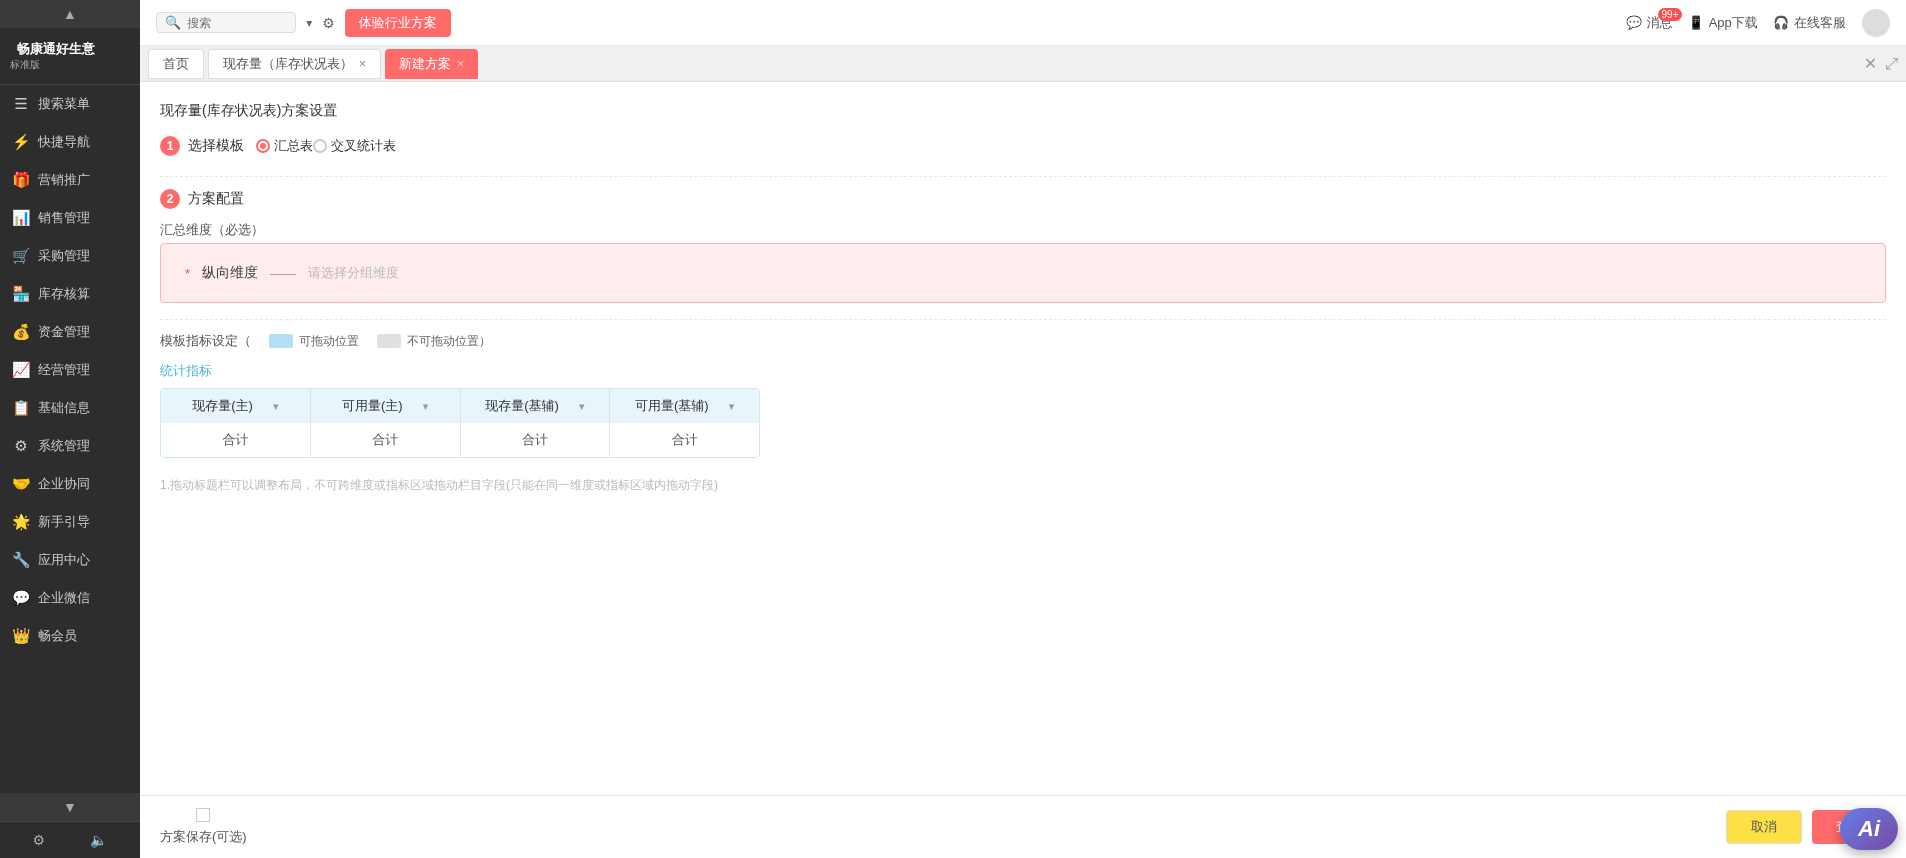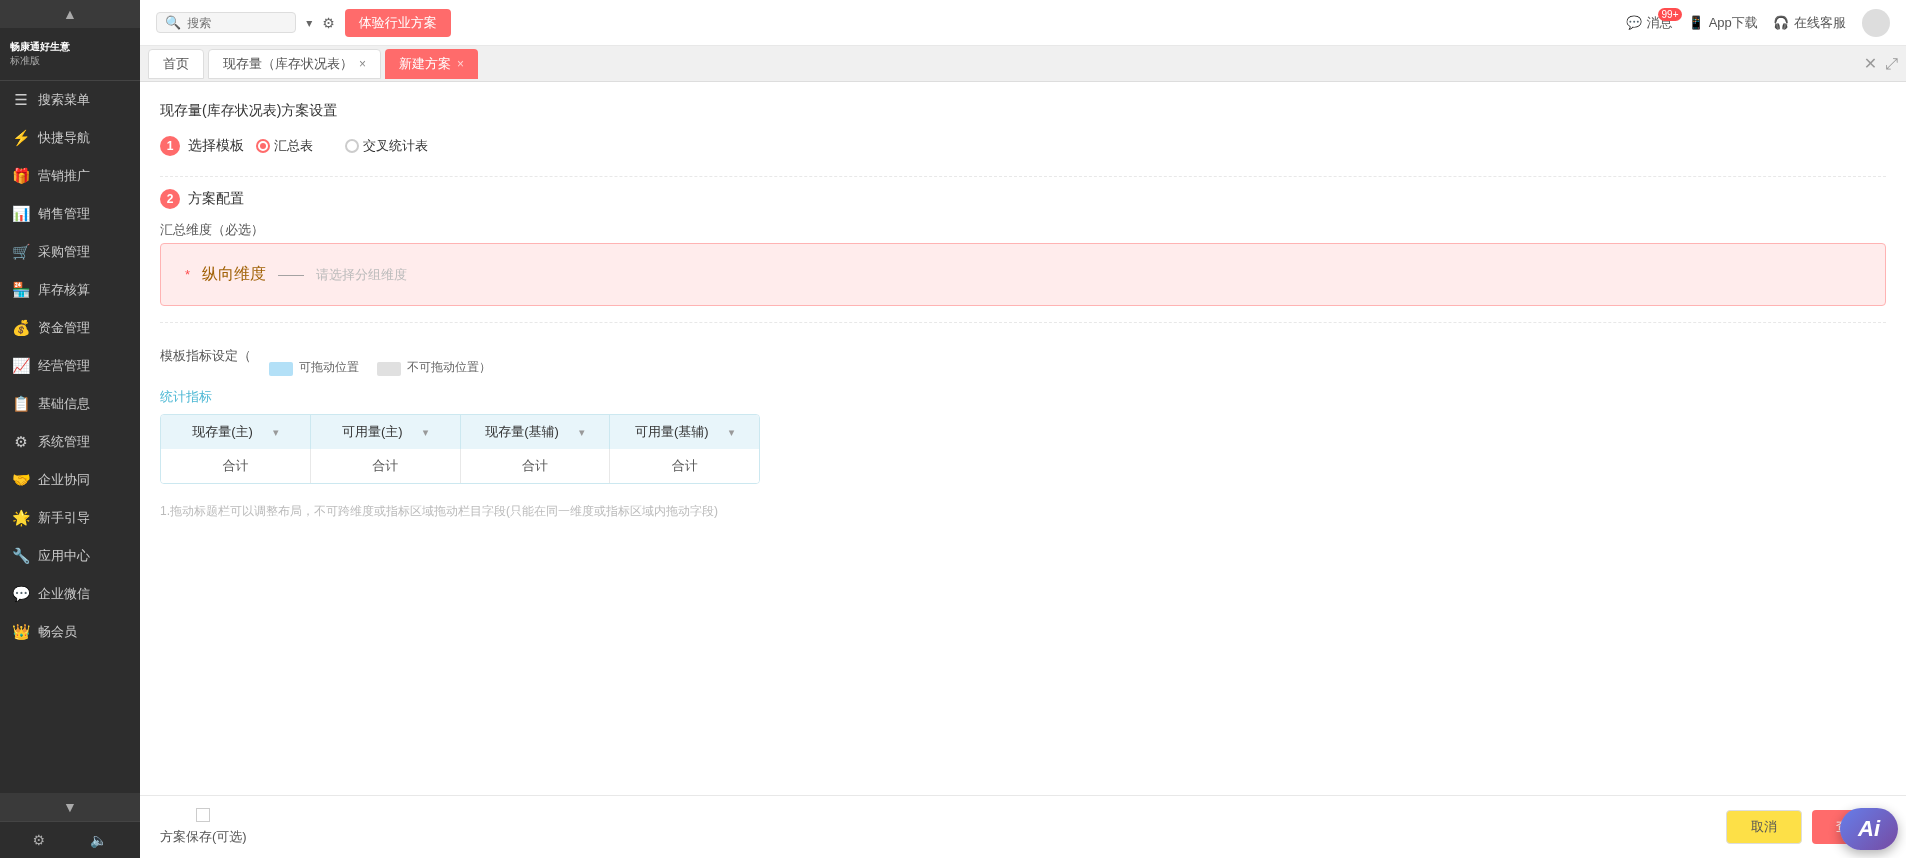--- a/index.html
+++ b/index.html
@@ -14,22 +14,23 @@
       flex-direction: column;
       height: 100%;
       flex-shrink: 0;
     }
     .sidebar-logo {
       padding: 12px 10px;
       border-bottom: 1px solid #444;
     }
     .sidebar-logo .logo-title {
       color: #fff;
-      font-size: 10px;
+      font-size: 13px;
       font-weight: bold;
+      margin-left: 7px;
     }
     .sidebar-logo .logo-sub {
       color: #aaa;
       font-size: 10px;
     }
     .sidebar-nav {
       flex: 1;
       overflow-y: auto;
     }
     .sidebar-item {
@@ -221,21 +222,21 @@
       font-weight: bold;
       flex-shrink: 0;
     }
     .step-title {
       font-size: 14px;
       color: #333;
     }
     .radio-group {
       display: flex;
       align-items: center;
-      gap: 32px;
+      gap: 0;
       margin-left: 4px;
     }
     .radio-item {
       display: flex;
       align-items: center;
       gap: 4px;
       cursor: pointer;
     }
     .radio-circle {
       width: 14px;
@@ -281,22 +282,22 @@
     .dimension-row {
       display: flex;
       align-items: center;
       gap: 12px;
     }
     .dimension-required {
       color: #ff4d4f;
       font-size: 13px;
     }
     .dimension-name {
-      color: #a16207;
-      font-size: 16px;
+      color: #404040;
+      font-size: 14px;
     }
     .dimension-sep {
       color: #999;
       font-size: 13px;
     }
     .dimension-placeholder {
       color: #bbb;
       font-size: 13px;
     }
 
@@ -305,23 +306,22 @@
       margin-bottom: 12px;
     }
     .indicator-settings-row {
       display: flex;
       align-items: center;
       gap: 18px;
     }
     .indicator-label { font-size: 13px; color: #555; }
     .indicator-legend {
       display: flex;
-      align-items: flex-end;
+      align-items: center;
       gap: 6px;
-      margin-top: 24px;
     }
     .legend-block {
       width: 24px;
       height: 14px;
       border-radius: 2px;
     }
     .legend-block.draggable { background: #b3e0f7; }
     .legend-block.non-draggable { background: #e0e0e0; }
     .legend-text { font-size: 12px; color: #666; }
 

